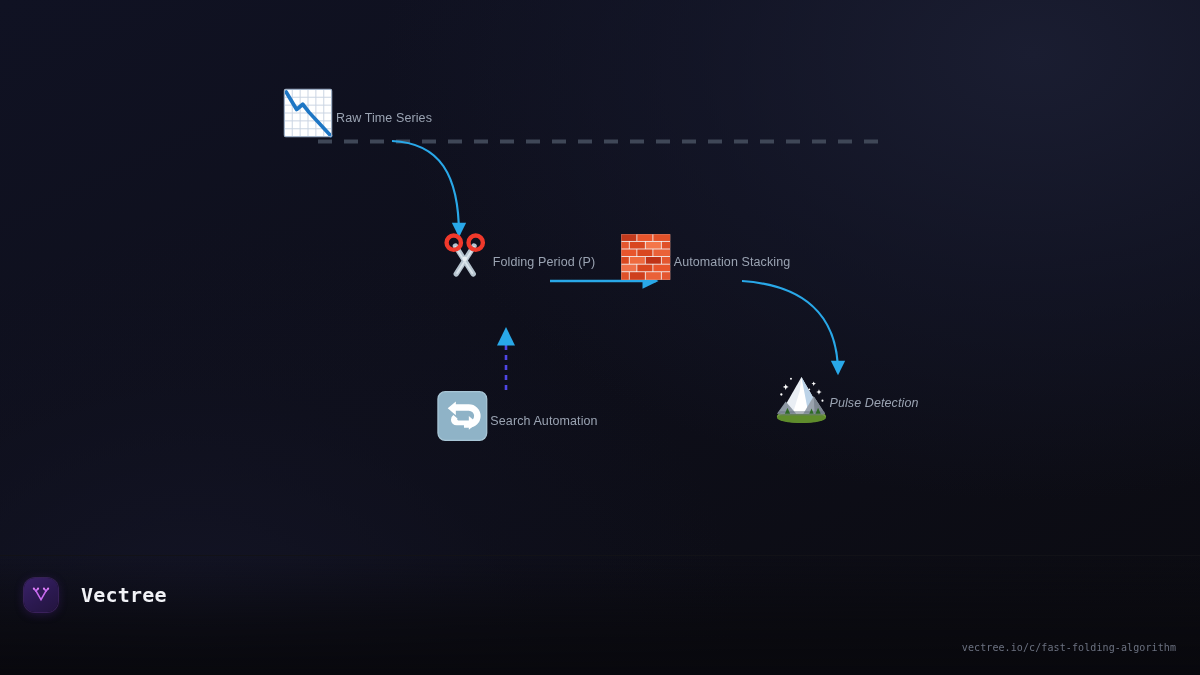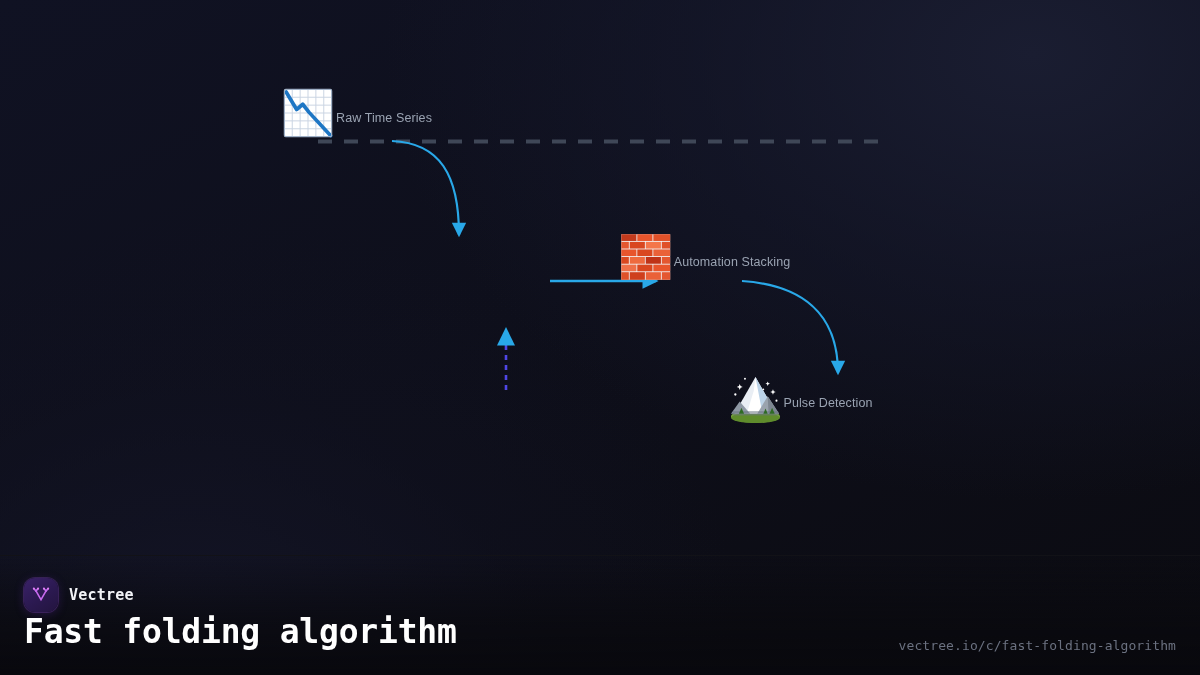--- a/index.html
+++ b/index.html
@@ -52,32 +52,32 @@
     display:flex; align-items:center; gap:11px;
   }
   #brand-logo {
     width:34px; height:34px; border-radius:11px;
     background:linear-gradient(145deg,#3a2168 0%,#2b1950 55%,#23143f 100%);
     box-shadow:0 0 0 1px rgba(168,90,235,0.22), 0 2px 10px rgba(90,40,160,0.35);
     display:flex; align-items:center; justify-content:center;
   }
   #brand-name {
     font-family:"DejaVu Sans Mono", monospace;
-    font-size:15px; font-weight:700; color:#f1f2f6; letter-spacing:.2px;
+    font-size:20px; font-weight:700; color:#f1f2f6; letter-spacing:.2px;margin-left:12px;
   }
   #page-title {
     position:absolute; left:24px; top:56px;
     font-family:"DejaVu Sans Mono", monospace;
     font-size:33px; font-weight:700; color:#ffffff;
     letter-spacing:-0.2px; white-space:nowrap;
   }
   #page-url {
     position:absolute; right:24px; bottom:22px;
     font-family:"DejaVu Sans Mono", monospace;
-    font-size:13px; color:#6b7180; letter-spacing:.1px;text-align:center;
+    font-size:10px; color:#6b7180; letter-spacing:.1px;text-align:center;
   }
 </style>
 </head>
 <body>
 
 <div id="stage">
 
   <div id="diagram">
 
     <svg id="edges" viewBox="0 0 1200 675" xmlns="http://www.w3.org/2000/svg">
@@ -117,20 +117,38 @@
             <line x1="41" y1="5" x2="41" y2="59"></line>
             <line x1="50" y1="5" x2="50" y2="59"></line>
           </g>
           <polyline points="7,8 19,28 26,22 33,31 58,58" fill="none" stroke="#1e76c4" stroke-width="4.2" stroke-linejoin="round" stroke-linecap="round"></polyline>
           <rect x="5" y="5" width="54" height="54" rx="1.5" fill="none" stroke="#9fb0c6" stroke-width="1.4"></rect>
         </svg>
       </div>
       <div class="node-label">Raw Time Series</div>
     </div>
 
+    <div class="node" style="left:516px; top:257px;">
+      <div class="glyph">
+        <svg width="54" height="54" viewBox="0 0 64 64" xmlns="http://www.w3.org/2000/svg">
+          <g stroke="#b6c4cf" stroke-width="6.5" stroke-linecap="round" fill="none">
+            <line x1="21" y1="19" x2="42" y2="52"></line>
+            <line x1="43" y1="19" x2="22" y2="52"></line>
+          </g>
+          <g stroke="#d9e3ea" stroke-width="2.2" stroke-linecap="round" fill="none">
+            <line x1="21" y1="20" x2="41" y2="51"></line>
+            <line x1="43" y1="20" x2="23" y2="51"></line>
+          </g>
+          <circle cx="19" cy="15" r="8.5" fill="none" stroke="#f0392b" stroke-width="5.2"></circle>
+          <circle cx="45" cy="15" r="8.5" fill="none" stroke="#f0392b" stroke-width="5.2"></circle>
+          <circle cx="32" cy="34" r="2.6" fill="#eaf0f4"></circle>
+        </svg>
+      </div>
+      <div class="node-label">Folding Period (P)</div>
+    </div>
 
     <div class="node" style="left:704px; top:257px;">
       <div class="glyph">
         <svg width="54" height="54" viewBox="0 0 64 64" xmlns="http://www.w3.org/2000/svg">
           <rect x="3" y="5" width="58" height="54" fill="#f2f5f7"></rect>
           <g>
             <rect x="3" y="5" width="18" height="8" fill="#c33a1c"></rect>
             <rect x="22" y="5" width="18" height="8" fill="#e8552c"></rect>
             <rect x="41" y="5" width="20" height="8" fill="#e05129"></rect>
             <rect x="3" y="14" width="9" height="8" fill="#e45730"></rect>
@@ -150,21 +168,21 @@
             <rect x="3" y="50" width="9" height="9" fill="#e05129"></rect>
             <rect x="13" y="50" width="18" height="9" fill="#cf3f1c"></rect>
             <rect x="32" y="50" width="18" height="9" fill="#ea6138"></rect>
             <rect x="51" y="50" width="10" height="9" fill="#e45730"></rect>
           </g>
         </svg>
       </div>
       <div class="node-label">Automation Stacking</div>
     </div>
 
-    <div class="node" style="left:800px; top:398px;">
+    <div class="node" style="left:846px; top:398px;font-style:italic;">
       <div class="glyph">
         <svg width="60" height="56" viewBox="0 0 64 60" xmlns="http://www.w3.org/2000/svg">
           <ellipse cx="32" cy="51" rx="28" ry="7.5" fill="#7aa93c"></ellipse>
           <ellipse cx="32" cy="52.5" rx="28" ry="6" fill="#5f8c2c"></ellipse>
           <path d="M32,6 L56,48 L8,48 Z" fill="#e9eef4"></path>
           <path d="M32,6 L56,48 L34,48 Z" fill="#bcd3e8"></path>
           <path d="M32,6 L40,48 L22,48 L30,22 Z" fill="#ffffff"></path>
           <path d="M46,28 L59,48 L34,48 Z" fill="#9aa3ae"></path>
           <path d="M46,28 L59,48 L47,48 Z" fill="#7d8691"></path>
           <path d="M14,34 L26,48 L4,48 Z" fill="#8e98a4"></path>
@@ -181,20 +199,33 @@
             <circle cx="9" cy="26" r="1.3"></circle>
             <circle cx="20" cy="8" r="1.1"></circle>
             <circle cx="56" cy="33" r="1.2"></circle>
             <circle cx="41" cy="20" r="1"></circle>
           </g>
         </svg>
       </div>
       <div class="node-label">Pulse Detection</div>
     </div>
 
+    <div class="node" style="left:516px; top:416px;">
+      <div class="glyph">
+        <svg width="52" height="52" viewBox="0 0 64 64" xmlns="http://www.w3.org/2000/svg">
+          <rect x="2" y="2" width="60" height="60" rx="9" fill="#8fb3c7"></rect>
+          <rect x="2" y="2" width="60" height="60" rx="9" fill="none" stroke="#a8c6d6" stroke-width="1.6"></rect>
+          <path d="M44,15 H26 a11,11 0 0 0 0,22 h6 v7 h-6 a18,18 0 0 1 0,-36 h18 v-7 l13,10.5 -13,10.5 Z" transform="translate(-4,2)" fill="#ffffff" opacity="0"></path>
+          <path d="M24,14 L14,22.5 L24,31 V25.5 H40 a6.5,6.5 0 0 1 0,13 H34 V46.5 H40 a14.5,14.5 0 0 0 0,-29 H24 Z" fill="#ffffff"></path>
+          <path d="M40,33 L50,41.5 L40,50 V44.5 H24 a6.5,6.5 0 0 1 0,-13 H30 V23.5 H24 a14.5,14.5 0 0 0 0,29 H40 Z" fill="#ffffff" opacity="0"></path>
+          <path d="M40,32 L50,40.5 L40,49 V43.5 H25 a7,7 0 0 1 -7,-7 a7,7 0 0 1 3,-5.7 l5,4.3 a1.6,1.6 0 0 0 1,2.4 H40 Z" fill="#ffffff"></path>
+        </svg>
+      </div>
+      <div class="node-label">Search Automation</div>
+    </div>
 
   </div>
 
   <div id="footer">
 
     <div id="brand">
       <div id="brand-logo">
         <svg width="22" height="22" viewBox="0 0 24 24" xmlns="http://www.w3.org/2000/svg">
           <g stroke="#c86bf0" stroke-width="1.7" stroke-linecap="round" fill="none">
             <path d="M6.5 7.5 L12 17 L17.5 7.5"></path>
@@ -207,18 +238,17 @@
             <circle cx="4.2" cy="5.0" r="1.15"></circle>
             <circle cx="8.8" cy="5.0" r="1.15"></circle>
             <circle cx="15.2" cy="5.0" r="1.15"></circle>
             <circle cx="19.8" cy="5.0" r="1.15"></circle>
           </g>
         </svg>
       </div>
       <div id="brand-name">Vectree</div>
     </div>
 
-    <div id="page-title">Fast folding algorithm</div>
 
     <div id="page-url">vectree.io/c/fast-folding-algorithm</div>
   </div>
 
 </div>
 
 </body></html>

